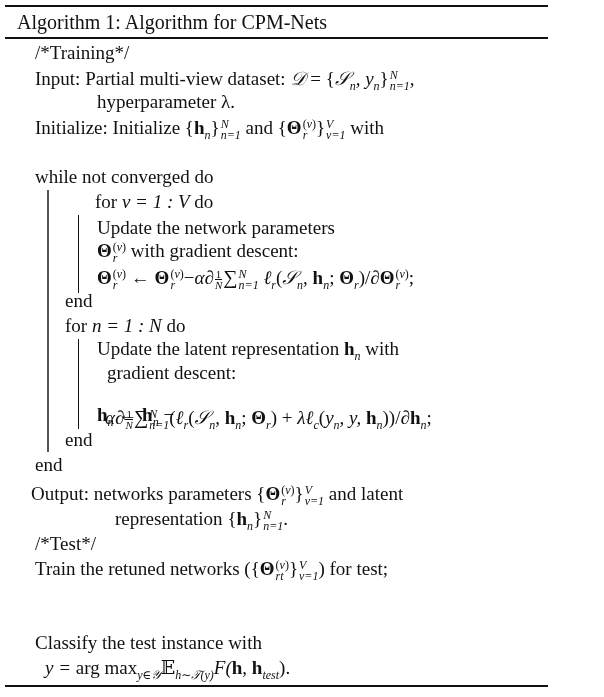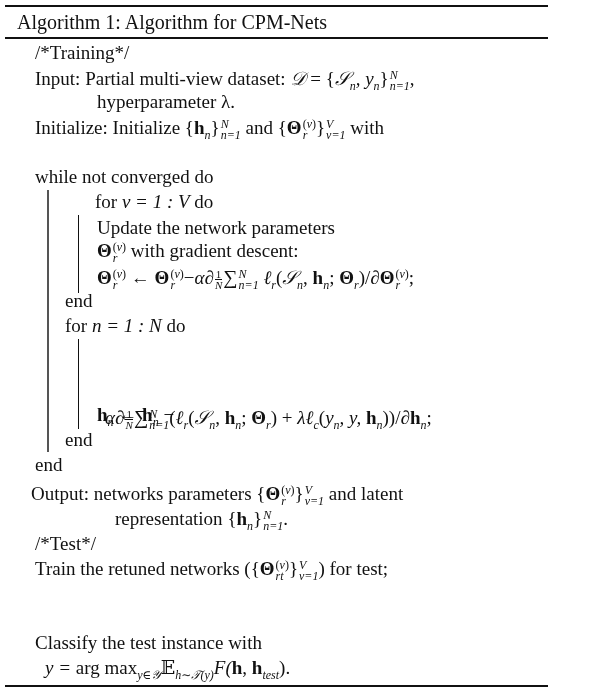--- a/index.html
+++ b/index.html
@@ -107,20 +107,24 @@
     <span class="bf">Θ</span><span class="ss"><span class="mr">(<i>v</i>)</span><span class="m">r</span></span><span class="mr"> ← </span><span class="bf">Θ</span><span class="ss"><span class="mr">(<i>v</i>)</span><span class="m">r</span></span><span class="mr">−</span><span class="m">α∂</span><span class="frac"><span class="num">1</span><span class="den">N</span></span><span class="bigsum">∑</span><span class="ss"><span class="m">N</span><span class="m">n=1</span></span><span class="m"> ℓ</span><sub class="m">r</sub><span class="mr">(</span><span class="cal">𝒮</span><sub class="m">n</sub><span class="mr">, </span><span class="bf">h</span><sub class="m">n</sub><span class="mr">; </span><span class="bf">Θ</span><sub class="m">r</sub><span class="mr">)/∂</span><span class="bf">Θ</span><span class="ss"><span class="mr">(<i>v</i>)</span><span class="m">r</span></span><span class="mr">;</span>
   </div>
   <div class="line b" style="left:60px; top:289px;">end</div>
 
   <div class="line" style="left:60px; top:314px;">
     <span class="b">for</span>
     <span class="m">n = 1 : N</span>
     <span class="b">do</span>
   </div>
   <div class="vbar inner" style="left:73px; top:339px; height:90px;"></div>
+  <div class="line" style="left:92px; top:337px;">
+    <span>Update the latent representation </span><span class="bf">h</span><sub class="m">n</sub><span> with</span>
+  </div>
+  <div class="line" style="left:102px; top:361px;">gradient descent:</div>
   <div class="line" style="left:92px; top:403px;text-align:right;">
     <span class="bf">h</span><sub class="m">n</sub><span class="mr"> ← </span><span class="bf">h</span><sub class="m">n</sub><span class="mr"> −</span>
   </div>
   <div class="line" style="left:100px; top:405px;">
     <span class="m">α∂</span><span class="frac"><span class="num">1</span><span class="den">N</span></span><span class="bigsum">∑</span><span class="ss"><span class="m">N</span><span class="m">n=1</span></span><span class="mr">(</span><span class="m">ℓ</span><sub class="m">r</sub><span class="mr">(</span><span class="cal">𝒮</span><sub class="m">n</sub><span class="mr">, </span><span class="bf">h</span><sub class="m">n</sub><span class="mr">; </span><span class="bf">Θ</span><sub class="m">r</sub><span class="mr">) + </span><span class="m">λℓ</span><sub class="m">c</sub><span class="mr">(</span><span class="m">y</span><sub class="m">n</sub><span class="m">, y, </span><span class="bf">h</span><sub class="m">n</sub><span class="mr">))/∂</span><span class="bf">h</span><sub class="m">n</sub><span class="mr">;</span>
   </div>
   <div class="line b" style="left:60px; top:428px;">end</div>
 
   <div class="line b" style="left:30px; top:453px;">end</div>
 

